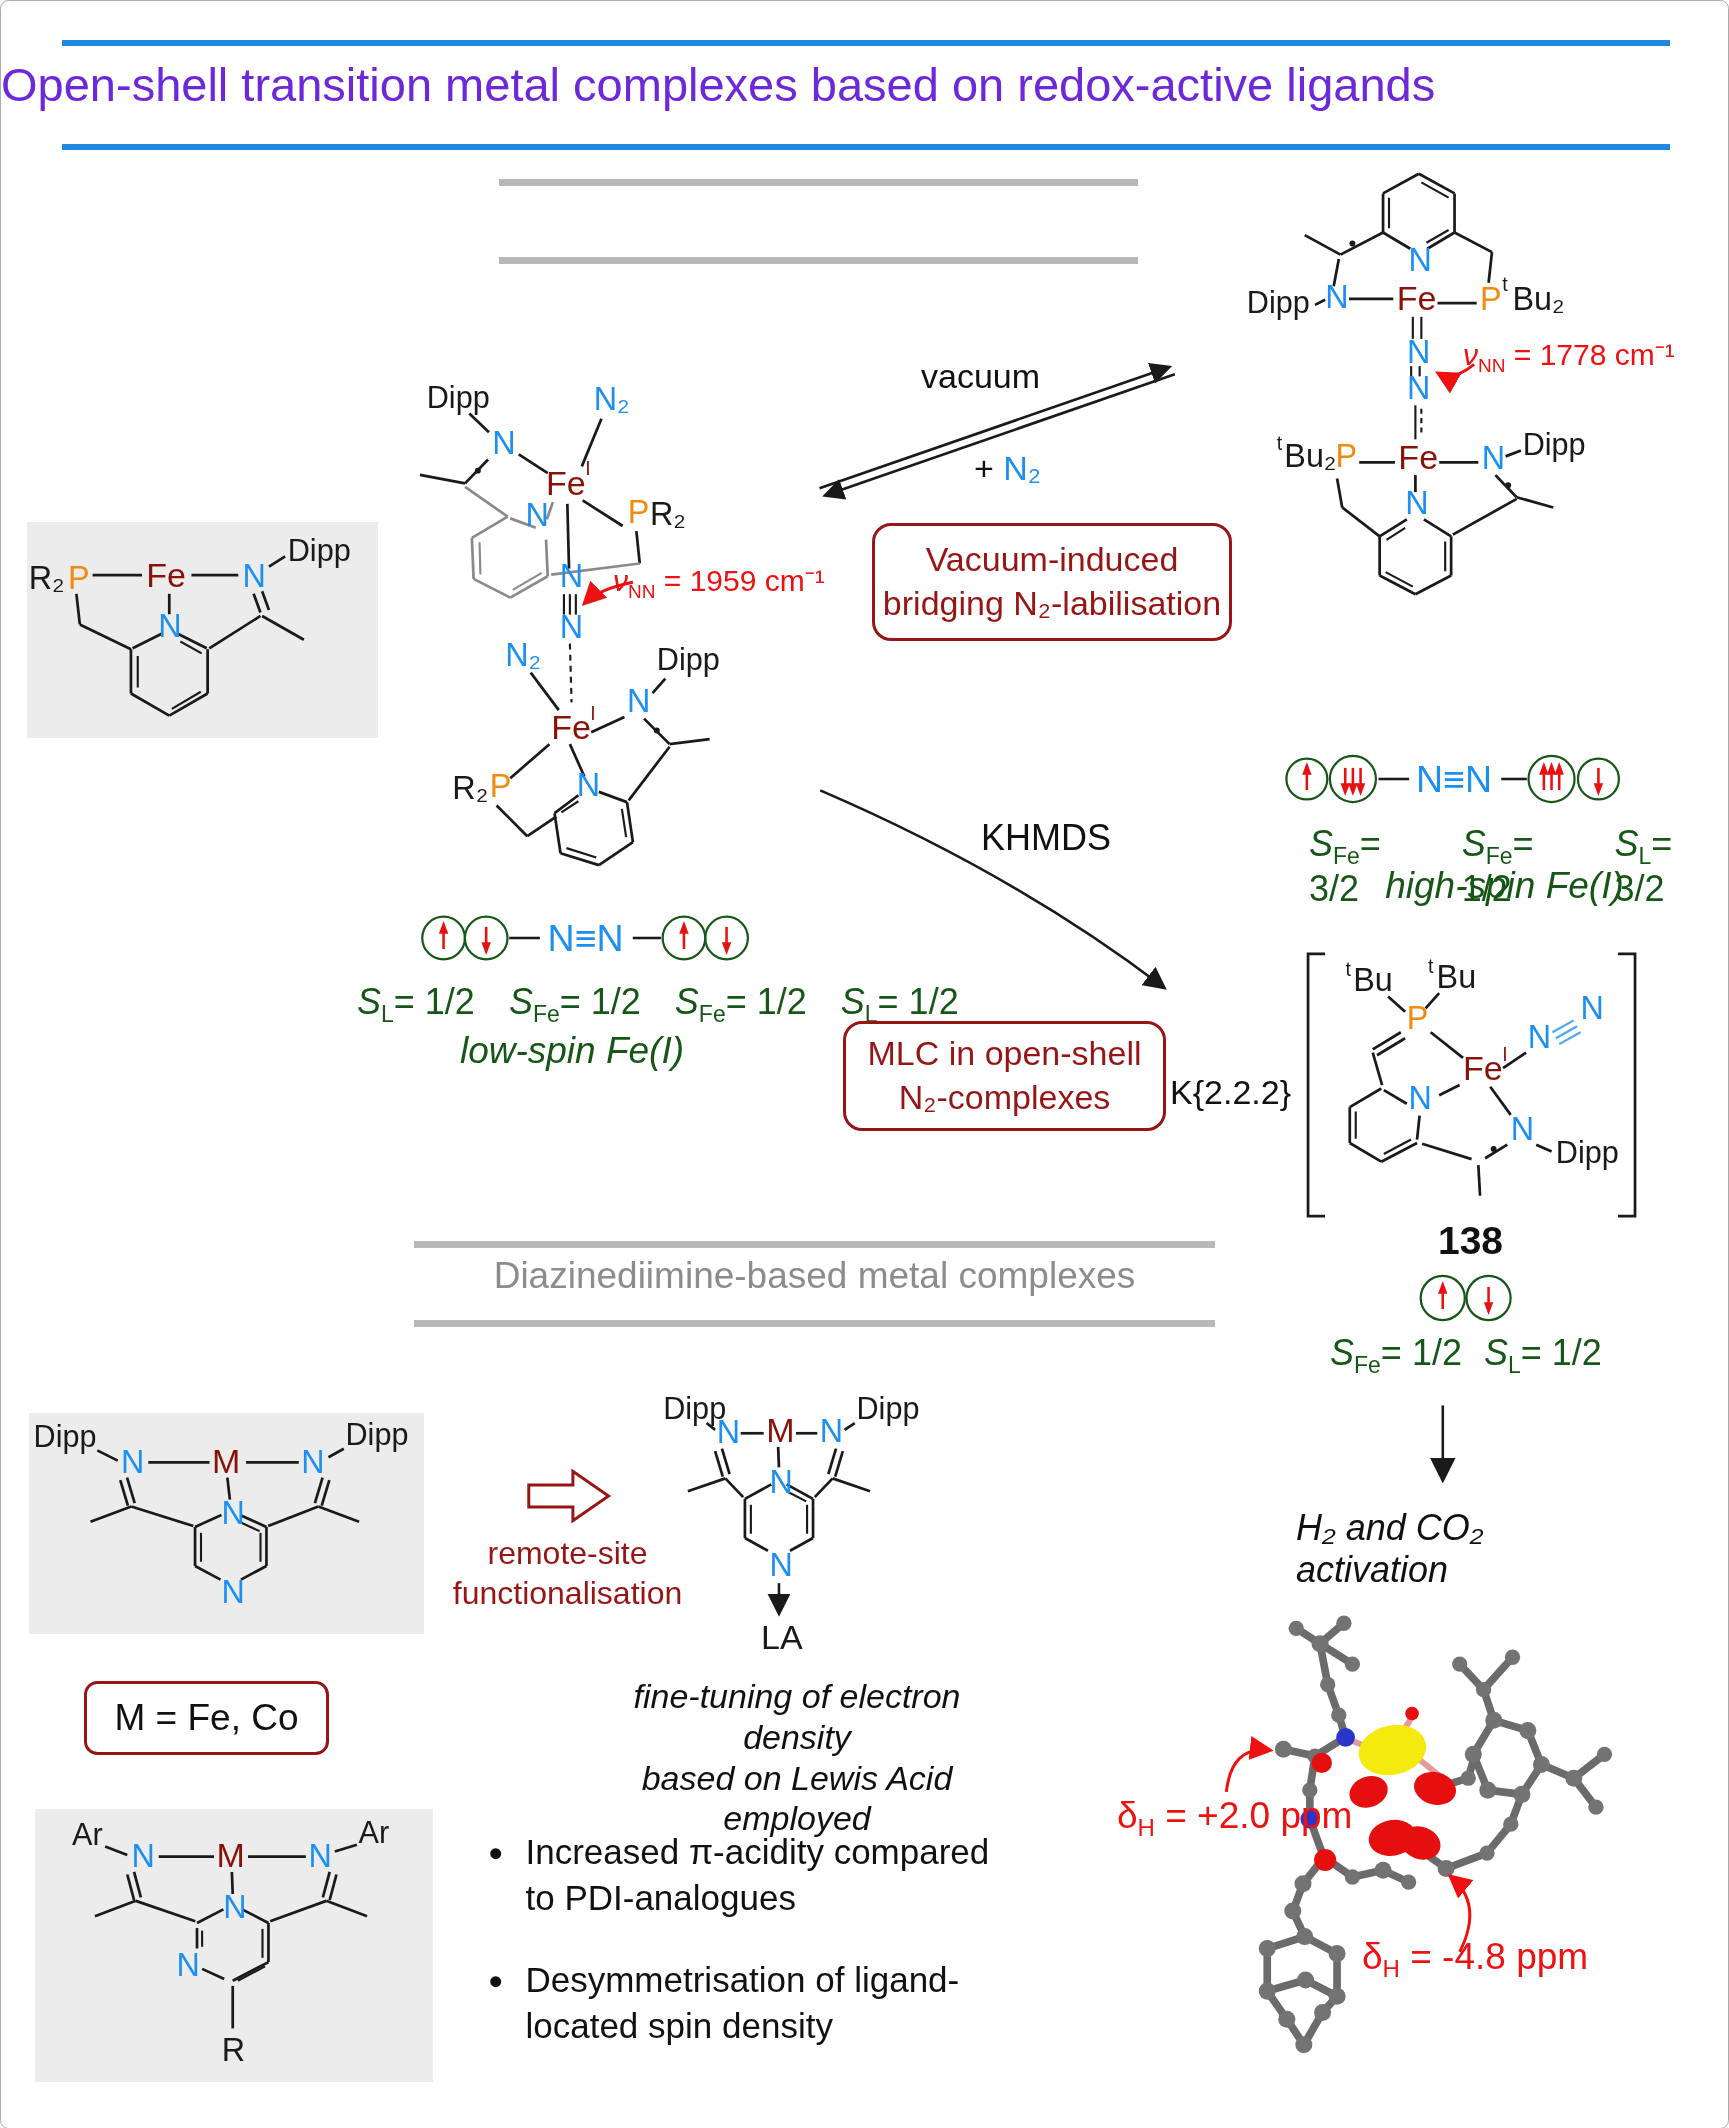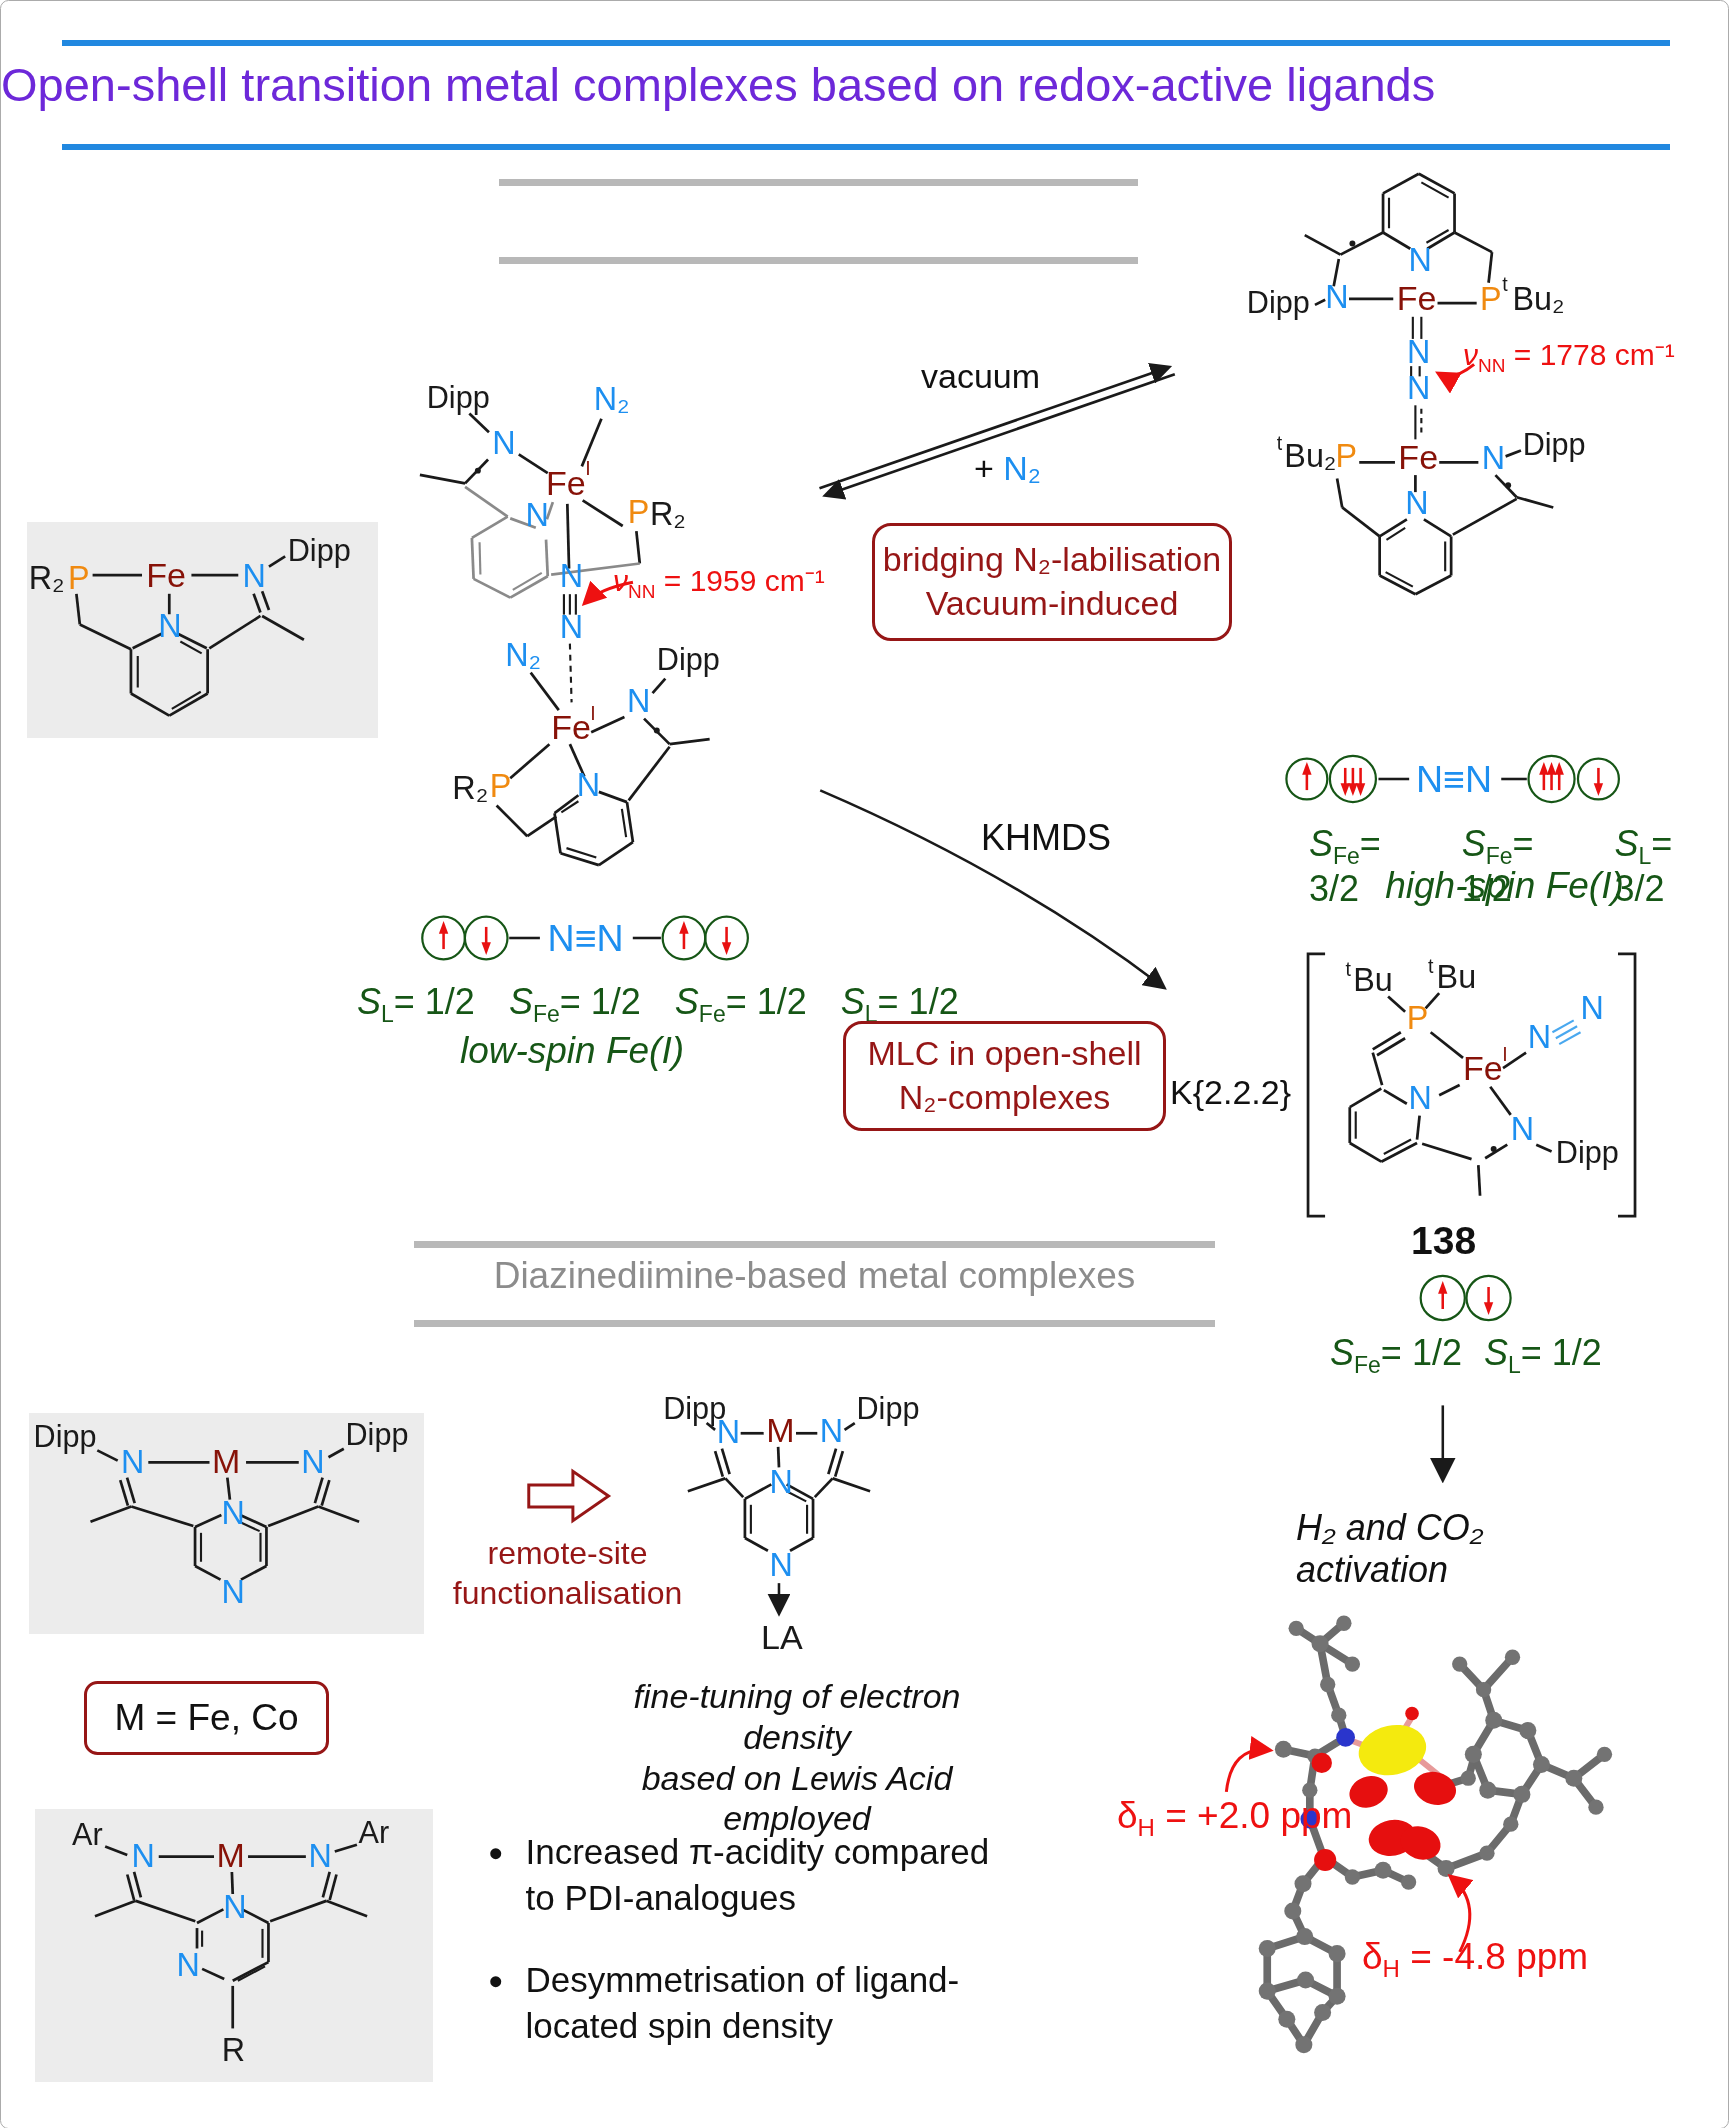--- a/index.html
+++ b/index.html
@@ -18,21 +18,21 @@
   .ital{font-style:italic}
   .gl{position:absolute;color:#165616;font-size:36px;display:flex}
   .gl .it{font-style:italic}
   .gl sub{font-size:23px;line-height:1}
   .cap{position:absolute;font-style:italic;color:#165616;font-size:37px;text-align:center}
   .nu{position:absolute;color:#ee1111;font-size:30px}
   .nu .it{font-style:italic}
   .nu sub{font-size:19px}
   .delta{position:absolute;color:#ee1111;font-size:37px}
   .delta sub{font-size:24px}
-  .num138{position:absolute;font-size:39px;font-weight:bold;color:#111;text-align:left}
+  .num138{position:absolute;font-size:39px;font-weight:bold;color:#111;text-align:center}
   .redtext{position:absolute;color:#961616;font-size:32px;text-align:center;line-height:1.25}
   .bullets{position:absolute}
   .bullet{display:flex;margin-bottom:37px;font-size:35px;color:#111;line-height:1.3}
   .bullet .dot{font-size:25.6px;margin:6.8px 22px 0 0}
   .n2blue{color:#1d8ff0}
   svg{position:absolute;overflow:visible}
   svg text{font-family:"Liberation Sans",sans-serif}
   .at{font-size:38px}.at36{font-size:36px}.at40{font-size:40px}.sup{font-size:23px}
   .blk{fill:#1a1a1a}.nbl{fill:#1d8ff0}.por{fill:#f08a10}.met{fill:#871208}
   .b{stroke:#1a1a1a;stroke-width:3.2;fill:none}
@@ -186,22 +186,22 @@
     </defs>
     <line class="b" x1="20" y1="172" x2="430" y2="30" marker-end="url(#ah-eq)"></line>
     <line class="b" x1="438" y1="38" x2="28" y2="180" marker-end="url(#ah-eq)"></line>
   </svg>
   <div class="plain" style="left:920px;top:356px">vacuum</div>
   <div class="plain" style="left:973px;top:448px">
     <span>+</span> <span class="n2blue">N₂</span>
   </div>
 
   <div class="redbox" style="left:871px;top:522px;width:354px;height:112px">
+    <span>Vacuum-induced</span>
     <span>bridging N₂-labilisation</span>
-    <span>Vacuum-induced</span>
   </div>
 
   <svg style="left:1239px;top:166px" width="481" height="583" viewBox="0 0 565 685">
     <defs>
       <marker id="ah-nu2" viewBox="0 0 10 10" refX="8" refY="5" markerWidth="8" markerHeight="8" orient="auto">
         <path d="M0,0L10,5L0,10z" fill="#ee1111"></path>
       </marker>
     </defs>
     <g>
       <line class="b" x1="210" y1="8" x2="252" y2="31"></line>

